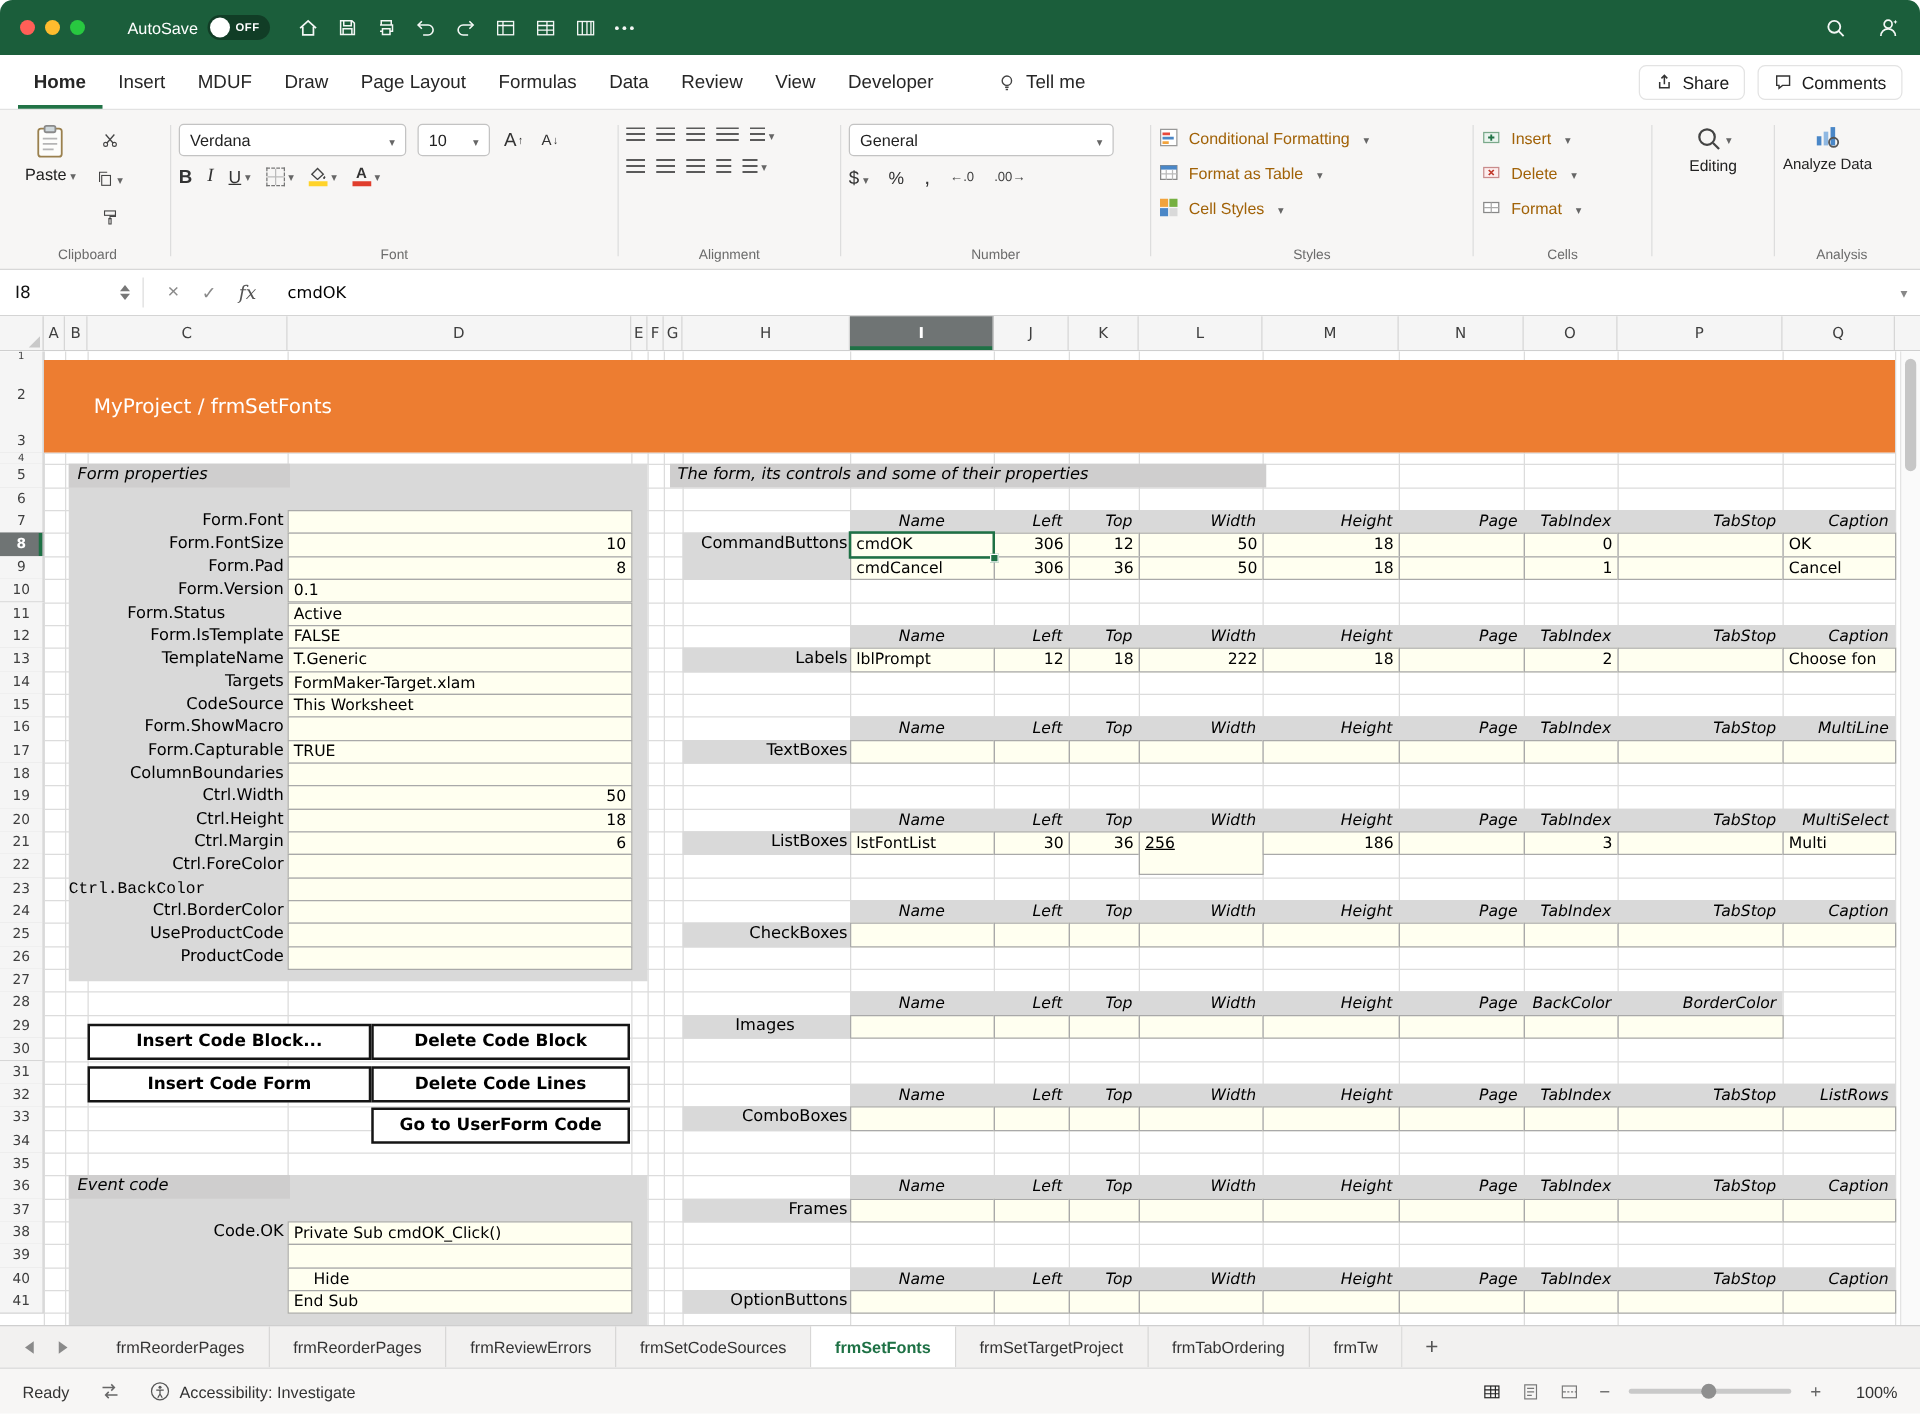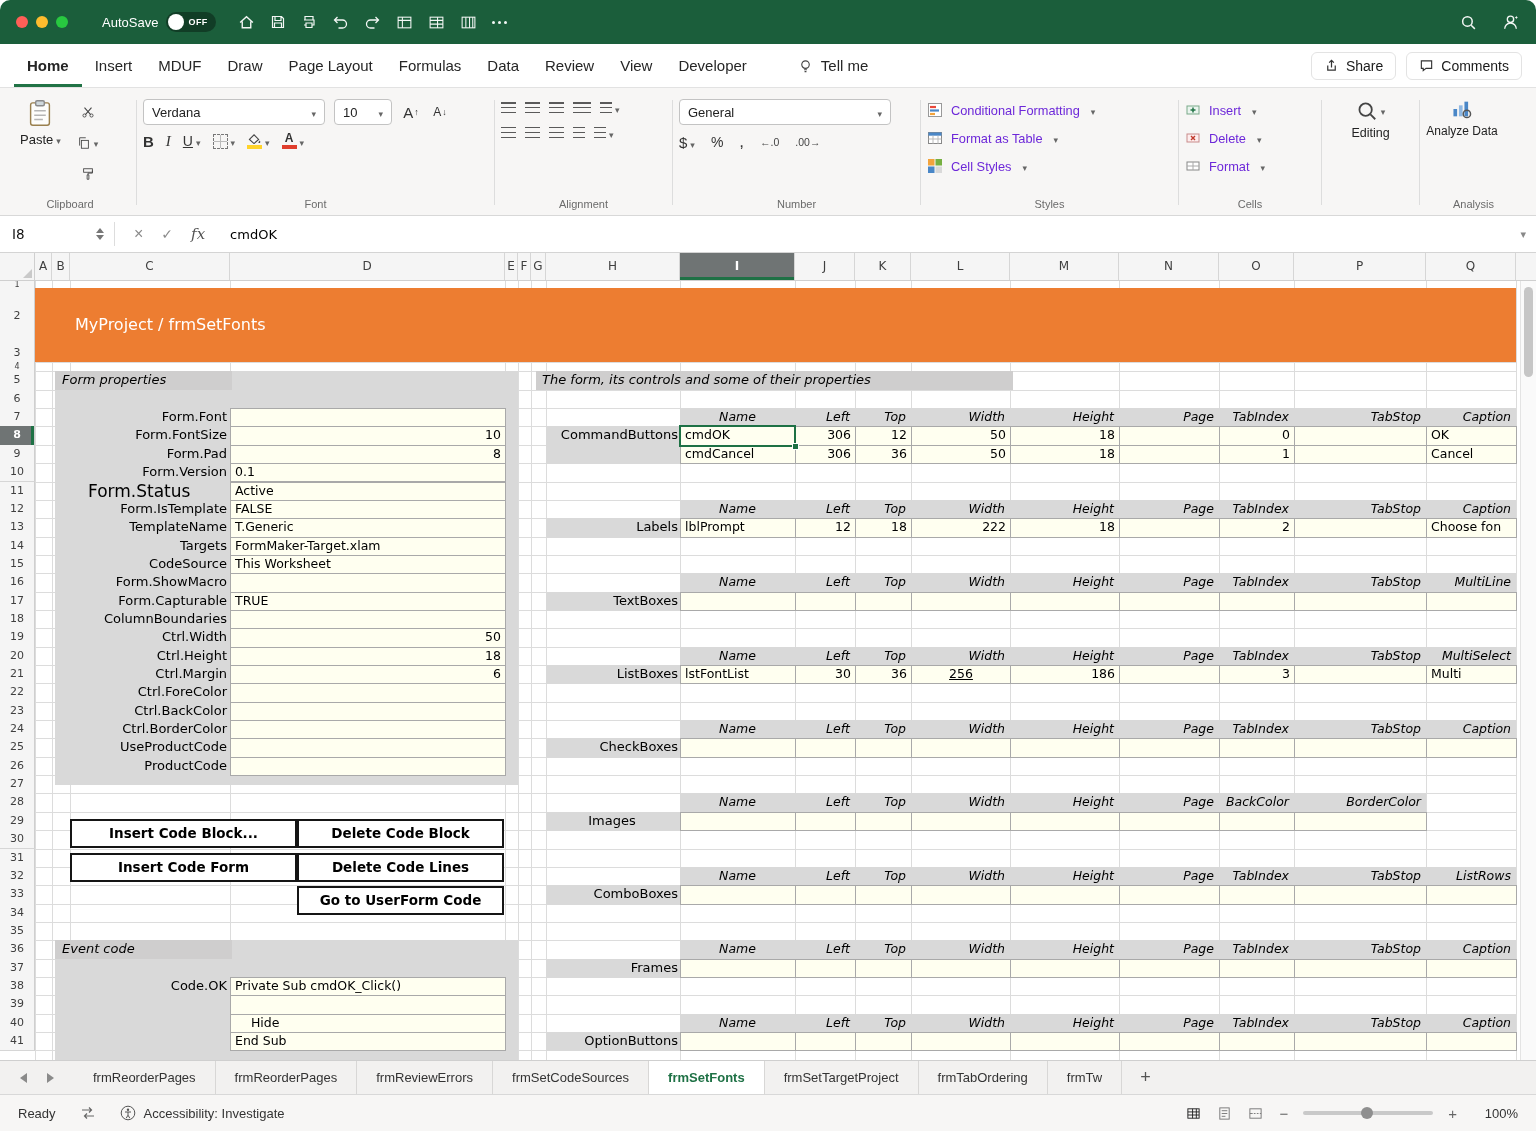--- a/index.html
+++ b/index.html
@@ -48,21 +48,21 @@
 .fmtI{font-style:italic;font-family:"Liberation Serif",serif;font-size:15px;color:#333}
 .fmtU{text-decoration:underline;font-size:14px;color:#333}
 .stk{display:flex;flex-direction:column;align-items:center}
 .bar{display:block;height:4px;width:15px;margin-top:1px}
 .ybar{background:#ffd32a}.rbar{background:#e03e2d}
 .borderic{width:15px;height:15px;border:1px dashed #777;position:relative}
 .borderic::before{content:"";position:absolute;left:50%;top:0;width:1px;height:100%;background:#bbb}
 .borderic::after{content:"";position:absolute;top:50%;left:0;height:1px;width:100%;background:#bbb}
 .pastebtn{display:flex;flex-direction:column;align-items:center;gap:4px;padding:6px 10px 0;background:none;border:none;font-size:13px;color:#222;font-family:inherit}
 .clipicons{display:flex;flex-direction:column;gap:7px;margin:8px 0 0 6px}
-.stylerow{display:flex;align-items:center;gap:8px;height:28px;font-size:12.8px;color:#6d28d9}
+.stylerow{display:flex;align-items:center;gap:8px;height:28px;font-size:12.8px;color:#a16207}
 .sic{flex:0 0 16px}
 .decbtn{font-size:10.5px;color:#444;border:none;background:none;font-family:inherit}
 .editingcol{display:flex;flex-direction:column;align-items:center;margin-top:8px;gap:4px;font-size:12.5px;color:#222}
 .adcol{display:flex;flex-direction:column;align-items:center;margin-top:6px;gap:4px;font-size:12px;color:#222;text-align:center;width:72px}
 
 
 .fbar{flex:0 0 37px;background:#fff;border-bottom:1px solid #d4d4d4;display:flex;align-items:center;position:relative}
 .namebox{width:104px;padding-left:12px;font-size:13.5px;color:#111;font-family:"DejaVu Sans",sans-serif;display:flex;align-items:center;justify-content:space-between}
 .stepper{display:flex;flex-direction:column;gap:2px}
 .stepper i{width:0;height:0;border-left:4px solid transparent;border-right:4px solid transparent;display:block}
@@ -614,21 +614,21 @@
       <div style="position: absolute; left: 55px; top: 90.4px; width: 463px; height: 413.7px; background: rgb(217, 217, 217); z-index: 2;"></div>
       <div style="position: absolute; left: 55px; top: 90.4px; width: 177px; height: 18.35px; background: rgb(207, 206, 206); font-style: italic; font-size: 13px; line-height: 18.35px; padding-left: 7px; z-index: 3;">Form properties</div>
       <div style="position: absolute; left: 55px; top: 127.1px; width: 172px; height: 18.35px; text-align: right; font-size: 13px; line-height: 18.35px; z-index: 3;">Form.Font</div>
       <div class="ivory" style="position: absolute; left: 230px; top: 127.1px; width: 276px; height: 19.35px; text-align: left; z-index: 3;"></div>
       <div style="position: absolute; left: 55px; top: 145.45px; width: 172px; height: 18.35px; text-align: right; font-size: 13px; line-height: 18.35px; z-index: 3;">Form.FontSize</div>
       <div class="ivory" style="position: absolute; left: 230px; top: 145.45px; width: 276px; height: 19.35px; text-align: right; z-index: 3;">10</div>
       <div style="position: absolute; left: 55px; top: 163.8px; width: 172px; height: 18.35px; text-align: right; font-size: 13px; line-height: 18.35px; z-index: 3;">Form.Pad</div>
       <div class="ivory" style="position: absolute; left: 230px; top: 163.8px; width: 276px; height: 19.35px; text-align: right; z-index: 3;">8</div>
       <div style="position: absolute; left: 55px; top: 182.15px; width: 172px; height: 18.35px; text-align: right; font-size: 13px; line-height: 18.35px; z-index: 3;">Form.Version</div>
       <div class="ivory" style="position: absolute; left: 230px; top: 182.15px; width: 276px; height: 19.35px; text-align: left; z-index: 3;">0.1</div>
-      <div style="position: absolute; left: 55px; top: 200.5px; width: 172px; height: 18.35px; text-align: left; font-size: 17px; line-height: 18.35px; z-index: 3; margin-left: 33px;">Form.Status</div>
+      <div style="position: absolute; left: 55px; top: 200.5px; width: 172px; height: 18.35px; text-align: center; font-size: 13px; line-height: 18.35px; z-index: 3;">Form.Status</div>
       <div class="ivory" style="position: absolute; left: 230px; top: 200.5px; width: 276px; height: 19.35px; text-align: left; z-index: 3;">Active</div>
       <div style="position: absolute; left: 55px; top: 218.85px; width: 172px; height: 18.35px; text-align: right; font-size: 13px; line-height: 18.35px; z-index: 3;">Form.IsTemplate</div>
       <div class="ivory" style="position: absolute; left: 230px; top: 218.85px; width: 276px; height: 19.35px; text-align: left; z-index: 3;">FALSE</div>
       <div style="position: absolute; left: 55px; top: 237.2px; width: 172px; height: 18.35px; text-align: right; font-size: 13px; line-height: 18.35px; z-index: 3;">TemplateName</div>
       <div class="ivory" style="position: absolute; left: 230px; top: 237.2px; width: 276px; height: 19.35px; text-align: left; z-index: 3;">T.Generic</div>
       <div style="position: absolute; left: 55px; top: 255.55px; width: 172px; height: 18.35px; text-align: right; font-size: 13px; line-height: 18.35px; z-index: 3;">Targets</div>
       <div class="ivory" style="position: absolute; left: 230px; top: 255.55px; width: 276px; height: 19.35px; text-align: left; z-index: 3;">FormMaker-Target.xlam</div>
       <div style="position: absolute; left: 55px; top: 273.9px; width: 172px; height: 18.35px; text-align: right; font-size: 13px; line-height: 18.35px; z-index: 3;">CodeSource</div>
       <div class="ivory" style="position: absolute; left: 230px; top: 273.9px; width: 276px; height: 19.35px; text-align: left; z-index: 3;">This Worksheet</div>
       <div style="position: absolute; left: 55px; top: 292.25px; width: 172px; height: 18.35px; text-align: right; font-size: 13px; line-height: 18.35px; z-index: 3;">Form.ShowMacro</div>
@@ -638,21 +638,21 @@
       <div style="position: absolute; left: 55px; top: 328.95px; width: 172px; height: 18.35px; text-align: right; font-size: 13px; line-height: 18.35px; z-index: 3;">ColumnBoundaries</div>
       <div class="ivory" style="position: absolute; left: 230px; top: 328.95px; width: 276px; height: 19.35px; text-align: left; z-index: 3;"></div>
       <div style="position: absolute; left: 55px; top: 347.3px; width: 172px; height: 18.35px; text-align: right; font-size: 13px; line-height: 18.35px; z-index: 3;">Ctrl.Width</div>
       <div class="ivory" style="position: absolute; left: 230px; top: 347.3px; width: 276px; height: 19.35px; text-align: right; z-index: 3;">50</div>
       <div style="position: absolute; left: 55px; top: 365.65px; width: 172px; height: 18.35px; text-align: right; font-size: 13px; line-height: 18.35px; z-index: 3;">Ctrl.Height</div>
       <div class="ivory" style="position: absolute; left: 230px; top: 365.65px; width: 276px; height: 19.35px; text-align: right; z-index: 3;">18</div>
       <div style="position: absolute; left: 55px; top: 384px; width: 172px; height: 18.35px; text-align: right; font-size: 13px; line-height: 18.35px; z-index: 3;">Ctrl.Margin</div>
       <div class="ivory" style="position: absolute; left: 230px; top: 384px; width: 276px; height: 19.35px; text-align: right; z-index: 3;">6</div>
       <div style="position: absolute; left: 55px; top: 402.35px; width: 172px; height: 18.35px; text-align: right; font-size: 13px; line-height: 18.35px; z-index: 3;">Ctrl.ForeColor</div>
       <div class="ivory" style="position: absolute; left: 230px; top: 402.35px; width: 276px; height: 19.35px; text-align: left; z-index: 3;"></div>
-      <div style="position: absolute; left: 55px; top: 420.7px; width: 172px; height: 18.35px; text-align: right; font-size: 13px; line-height: 18.35px; z-index: 3;">Ctrl.BackColor</div>
+      <div style="position: absolute; left: 55px; top: 420.7px; width: 172px; height: 18.35px; text-align: left; font-size: 13px; line-height: 18.35px; z-index: 3; font-family: Liberation Mono, monospace;">Ctrl.BackColor</div>
       <div class="ivory" style="position: absolute; left: 230px; top: 420.7px; width: 276px; height: 19.35px; text-align: left; z-index: 3;"></div>
       <div style="position: absolute; left: 55px; top: 439.05px; width: 172px; height: 18.35px; text-align: right; font-size: 13px; line-height: 18.35px; z-index: 3;">Ctrl.BorderColor</div>
       <div class="ivory" style="position: absolute; left: 230px; top: 439.05px; width: 276px; height: 19.35px; text-align: left; z-index: 3;"></div>
       <div style="position: absolute; left: 55px; top: 457.4px; width: 172px; height: 18.35px; text-align: right; font-size: 13px; line-height: 18.35px; z-index: 3;">UseProductCode</div>
       <div class="ivory" style="position: absolute; left: 230px; top: 457.4px; width: 276px; height: 19.35px; text-align: left; z-index: 3;"></div>
       <div style="position: absolute; left: 55px; top: 475.75px; width: 172px; height: 18.35px; text-align: right; font-size: 13px; line-height: 18.35px; z-index: 3;">ProductCode</div>
       <div class="ivory" style="position: absolute; left: 230px; top: 475.75px; width: 276px; height: 19.35px; text-align: left; z-index: 3;"></div>
       <div class="formbtn" style="position: absolute; left: 70px; top: 538px; width: 227px; height: 29px;">Insert Code Block...</div>
       <div class="formbtn" style="position: absolute; left: 297px; top: 538px; width: 207px; height: 29px;">Delete Code Block</div>
       <div class="formbtn" style="position: absolute; left: 70px; top: 572px; width: 227px; height: 29px;">Insert Code Form</div>
@@ -746,21 +746,21 @@
       <div style="position: absolute; left: 1010px; top: 365.65px; width: 109px; height: 18.35px; font-style: italic; font-size: 12.5px; line-height: 18.35px; text-align: right; padding: 0px 5px; overflow: hidden; white-space: nowrap; z-index: 3;">Height</div>
       <div style="position: absolute; left: 1119px; top: 365.65px; width: 100px; height: 18.35px; font-style: italic; font-size: 12.5px; line-height: 18.35px; text-align: right; padding: 0px 5px; overflow: hidden; white-space: nowrap; z-index: 3;">Page</div>
       <div style="position: absolute; left: 1219px; top: 365.65px; width: 75px; height: 18.35px; font-style: italic; font-size: 12.5px; line-height: 18.35px; text-align: right; padding: 0px 5px; overflow: hidden; white-space: nowrap; z-index: 3;">TabIndex</div>
       <div style="position: absolute; left: 1294px; top: 365.65px; width: 132px; height: 18.35px; font-style: italic; font-size: 12.5px; line-height: 18.35px; text-align: right; padding: 0px 5px; overflow: hidden; white-space: nowrap; z-index: 3;">TabStop</div>
       <div style="position: absolute; left: 1426px; top: 365.65px; width: 90px; height: 18.35px; font-style: italic; font-size: 12.5px; line-height: 18.35px; text-align: right; padding: 0px 5px; overflow: hidden; white-space: nowrap; z-index: 3;">MultiSelect</div>
       <div style="position: absolute; left: 546px; top: 384px; width: 134px; height: 19.35px; background: rgb(217, 217, 217); z-index: 2;"></div>
       <div style="position: absolute; left: 546px; top: 384px; width: 132px; height: 18.35px; text-align: right; font-size: 13px; line-height: 18.35px; z-index: 3;">ListBoxes</div>
       <div class="ivory" style="position: absolute; left: 680px; top: 384px; width: 116px; height: 19.35px; text-align: left; z-index: 3;">lstFontList</div>
       <div class="ivory" style="position: absolute; left: 795px; top: 384px; width: 61px; height: 19.35px; text-align: right; z-index: 3;">30</div>
       <div class="ivory" style="position: absolute; left: 855px; top: 384px; width: 57px; height: 19.35px; text-align: right; z-index: 3;">36</div>
-      <div class="ivory" style="position: absolute; left: 911px; top: 384px; width: 100px; height: 19px; text-align: center; z-index: 3; text-decoration: underline;">256</div>
+      <div class="ivory" style="position: absolute; left: 911px; top: 384px; width: 100px; height: 35px; text-align: left; z-index: 3; text-decoration: underline;">256</div>
       <div class="ivory" style="position: absolute; left: 1010px; top: 384px; width: 110px; height: 19.35px; text-align: right; z-index: 3;">186</div>
       <div class="ivory" style="position: absolute; left: 1119px; top: 384px; width: 101px; height: 19.35px; text-align: right; z-index: 3;"></div>
       <div class="ivory" style="position: absolute; left: 1219px; top: 384px; width: 76px; height: 19.35px; text-align: right; z-index: 3;">3</div>
       <div class="ivory" style="position: absolute; left: 1294px; top: 384px; width: 133px; height: 19.35px; text-align: left; z-index: 3;"></div>
       <div class="ivory" style="position: absolute; left: 1426px; top: 384px; width: 91px; height: 19.35px; text-align: left; z-index: 3;">Multi</div>
       <div style="position: absolute; left: 680px; top: 439.05px; width: 836px; height: 18.35px; background: rgb(217, 217, 217); z-index: 2;"></div>
       <div style="position: absolute; left: 680px; top: 439.05px; width: 115px; height: 18.35px; font-style: italic; font-size: 12.5px; line-height: 18.35px; text-align: center; padding: 0px 5px; overflow: hidden; white-space: nowrap; z-index: 3;">Name</div>
       <div style="position: absolute; left: 795px; top: 439.05px; width: 60px; height: 18.35px; font-style: italic; font-size: 12.5px; line-height: 18.35px; text-align: right; padding: 0px 5px; overflow: hidden; white-space: nowrap; z-index: 3;">Left</div>
       <div style="position: absolute; left: 855px; top: 439.05px; width: 56px; height: 18.35px; font-style: italic; font-size: 12.5px; line-height: 18.35px; text-align: right; padding: 0px 5px; overflow: hidden; white-space: nowrap; z-index: 3;">Top</div>
       <div style="position: absolute; left: 911px; top: 439.05px; width: 99px; height: 18.35px; font-style: italic; font-size: 12.5px; line-height: 18.35px; text-align: right; padding: 0px 5px; overflow: hidden; white-space: nowrap; z-index: 3;">Width</div>

